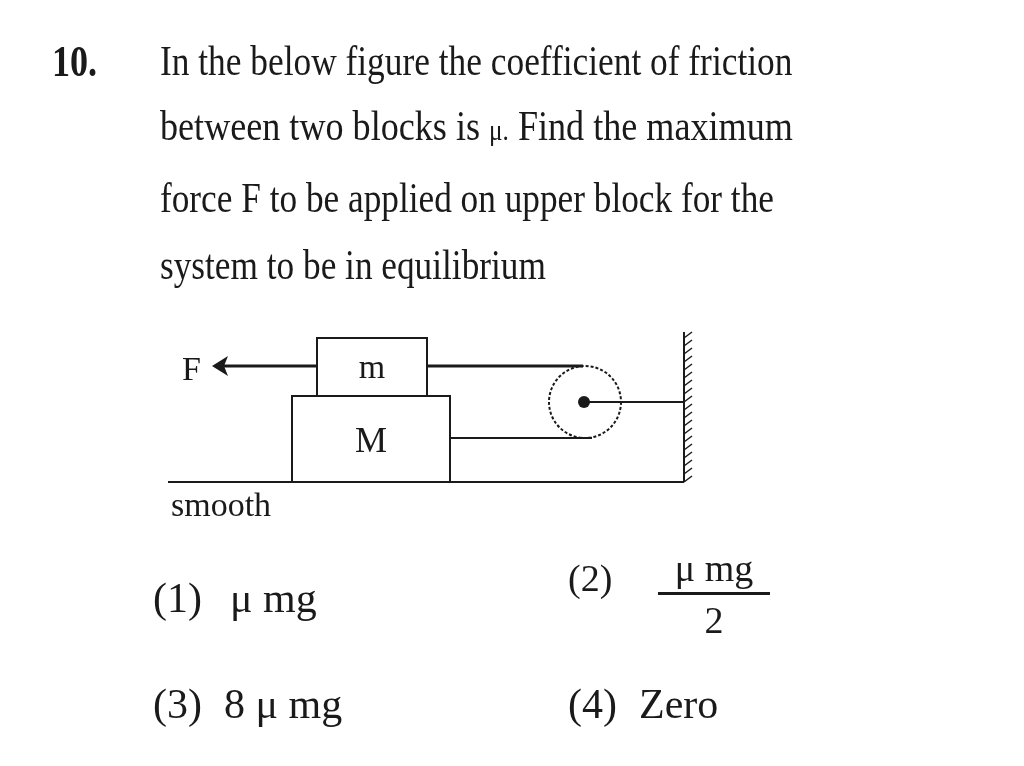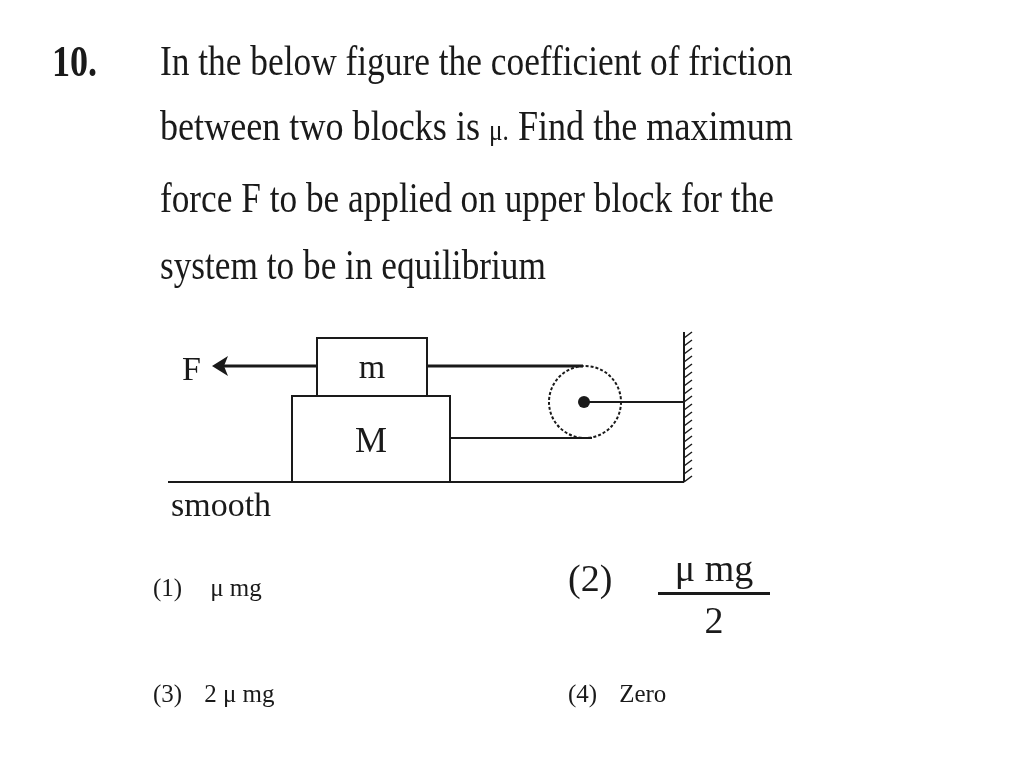--- a/index.html
+++ b/index.html
@@ -8,21 +8,21 @@
     .qnum { position: absolute; left: 52px; top: 36px; font-size: 44px; font-weight: bold;
             transform: scaleX(0.82); transform-origin: left top; letter-spacing: 0px; }
     .qline { position: absolute; left: 160px; font-size: 43px; white-space: nowrap;
              transform-origin: left top; }
     .l1 { top: 36px; transform: scaleX(0.822); }
     .l2 { top: 101px; transform: scaleX(0.84); }
     .l3 { top: 173px; transform: scaleX(0.82); }
     .l4 { top: 240px; transform: scaleX(0.82); }
     .mu { font-size: 30px; }
     svg.fig { position: absolute; left: 0; top: 0; }
-    .opt { position: absolute; font-size: 25px; white-space: nowrap; }
+    .opt { position: absolute; font-size: 42px; white-space: nowrap; }
     .optnum { display: inline-block; }
     .o1 { left: 153px; top: 574px; }
     .o3 { left: 153px; top: 680px; }
     .o4 { left: 568px; top: 680px; text-align: center; }
     .o2n { position: absolute; left: 568px; top: 556px; font-size: 38px; }
     .frac { position: absolute; left: 658px; top: 548px; width: 112px; text-align: center; font-size: 38px; }
     .frac .num { display: block; line-height: 40px; }
     .frac .bar { display: block; height: 3px; background: #1a1a1a; margin: 4px 0 2px 0; }
     .frac .den { display: block; line-height: 46px; }
     .ans { margin-left: 28px; }
@@ -73,18 +73,18 @@
 </div>
 
 <div class="o2n">(2)</div>
 <div class="frac">
   <span class="num">μ mg</span>
   <span class="bar"></span>
   <span class="den">2</span>
 </div>
 
 <div class="opt o3">
-  <span class="optnum">(3)</span><span class="ans" style="margin-left:22px">2 μ mg</span>
+  <span class="optnum">(3)</span><span class="ans" style="margin-left:22px">8 μ mg</span>
 </div>
 
 <div class="opt o4">
   <span class="optnum">(4)</span><span class="ans" style="margin-left:22px">Zero</span>
 </div>
 
 </body></html>

